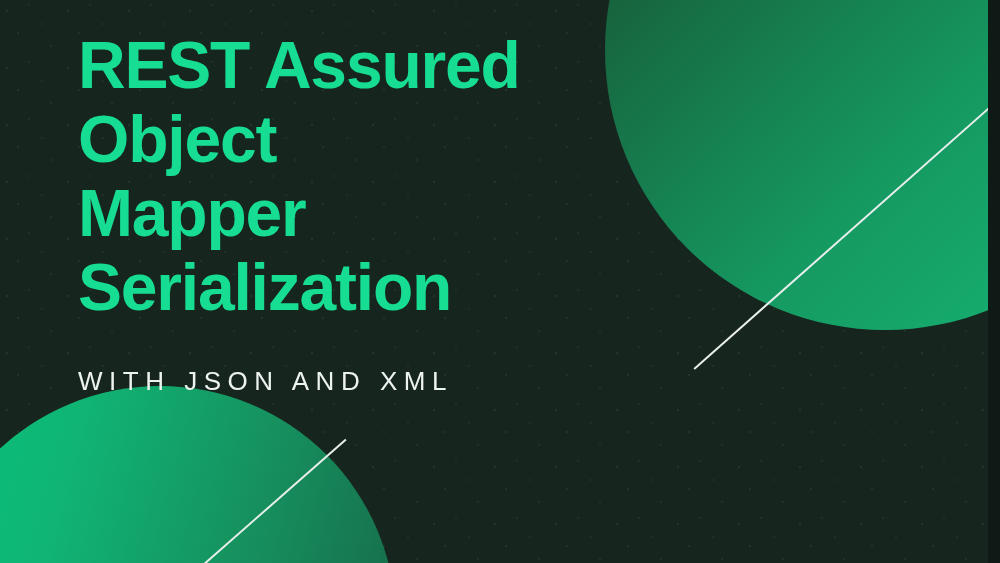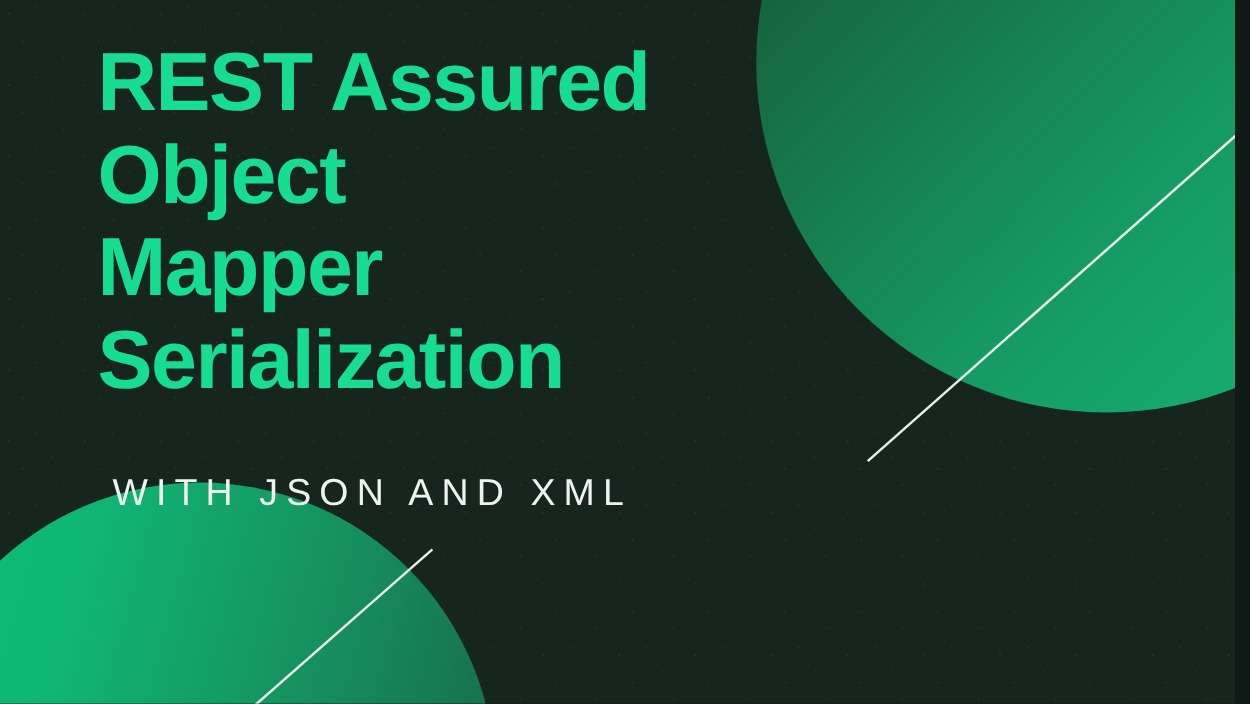--- a/index.html
+++ b/index.html
@@ -81,24 +81,24 @@
   .title {
     margin: 0;
     color: #16dd92;
     font-size: 66px;
     font-weight: 700;
     line-height: 74px;
     letter-spacing: -1.2px;
     white-space: pre-line;
   }
   .subtitle {
-    margin: 12px;
+    margin: 0;
     padding-top: 42px;
     color: #edf3f0;
-    font-size: 30px;
+    font-size: 26px;
     font-weight: 400;
     letter-spacing: 6.5px;
     white-space: nowrap;
   }
 </style>
 </head>
 <body>
 
 <div id="canvas">
 

